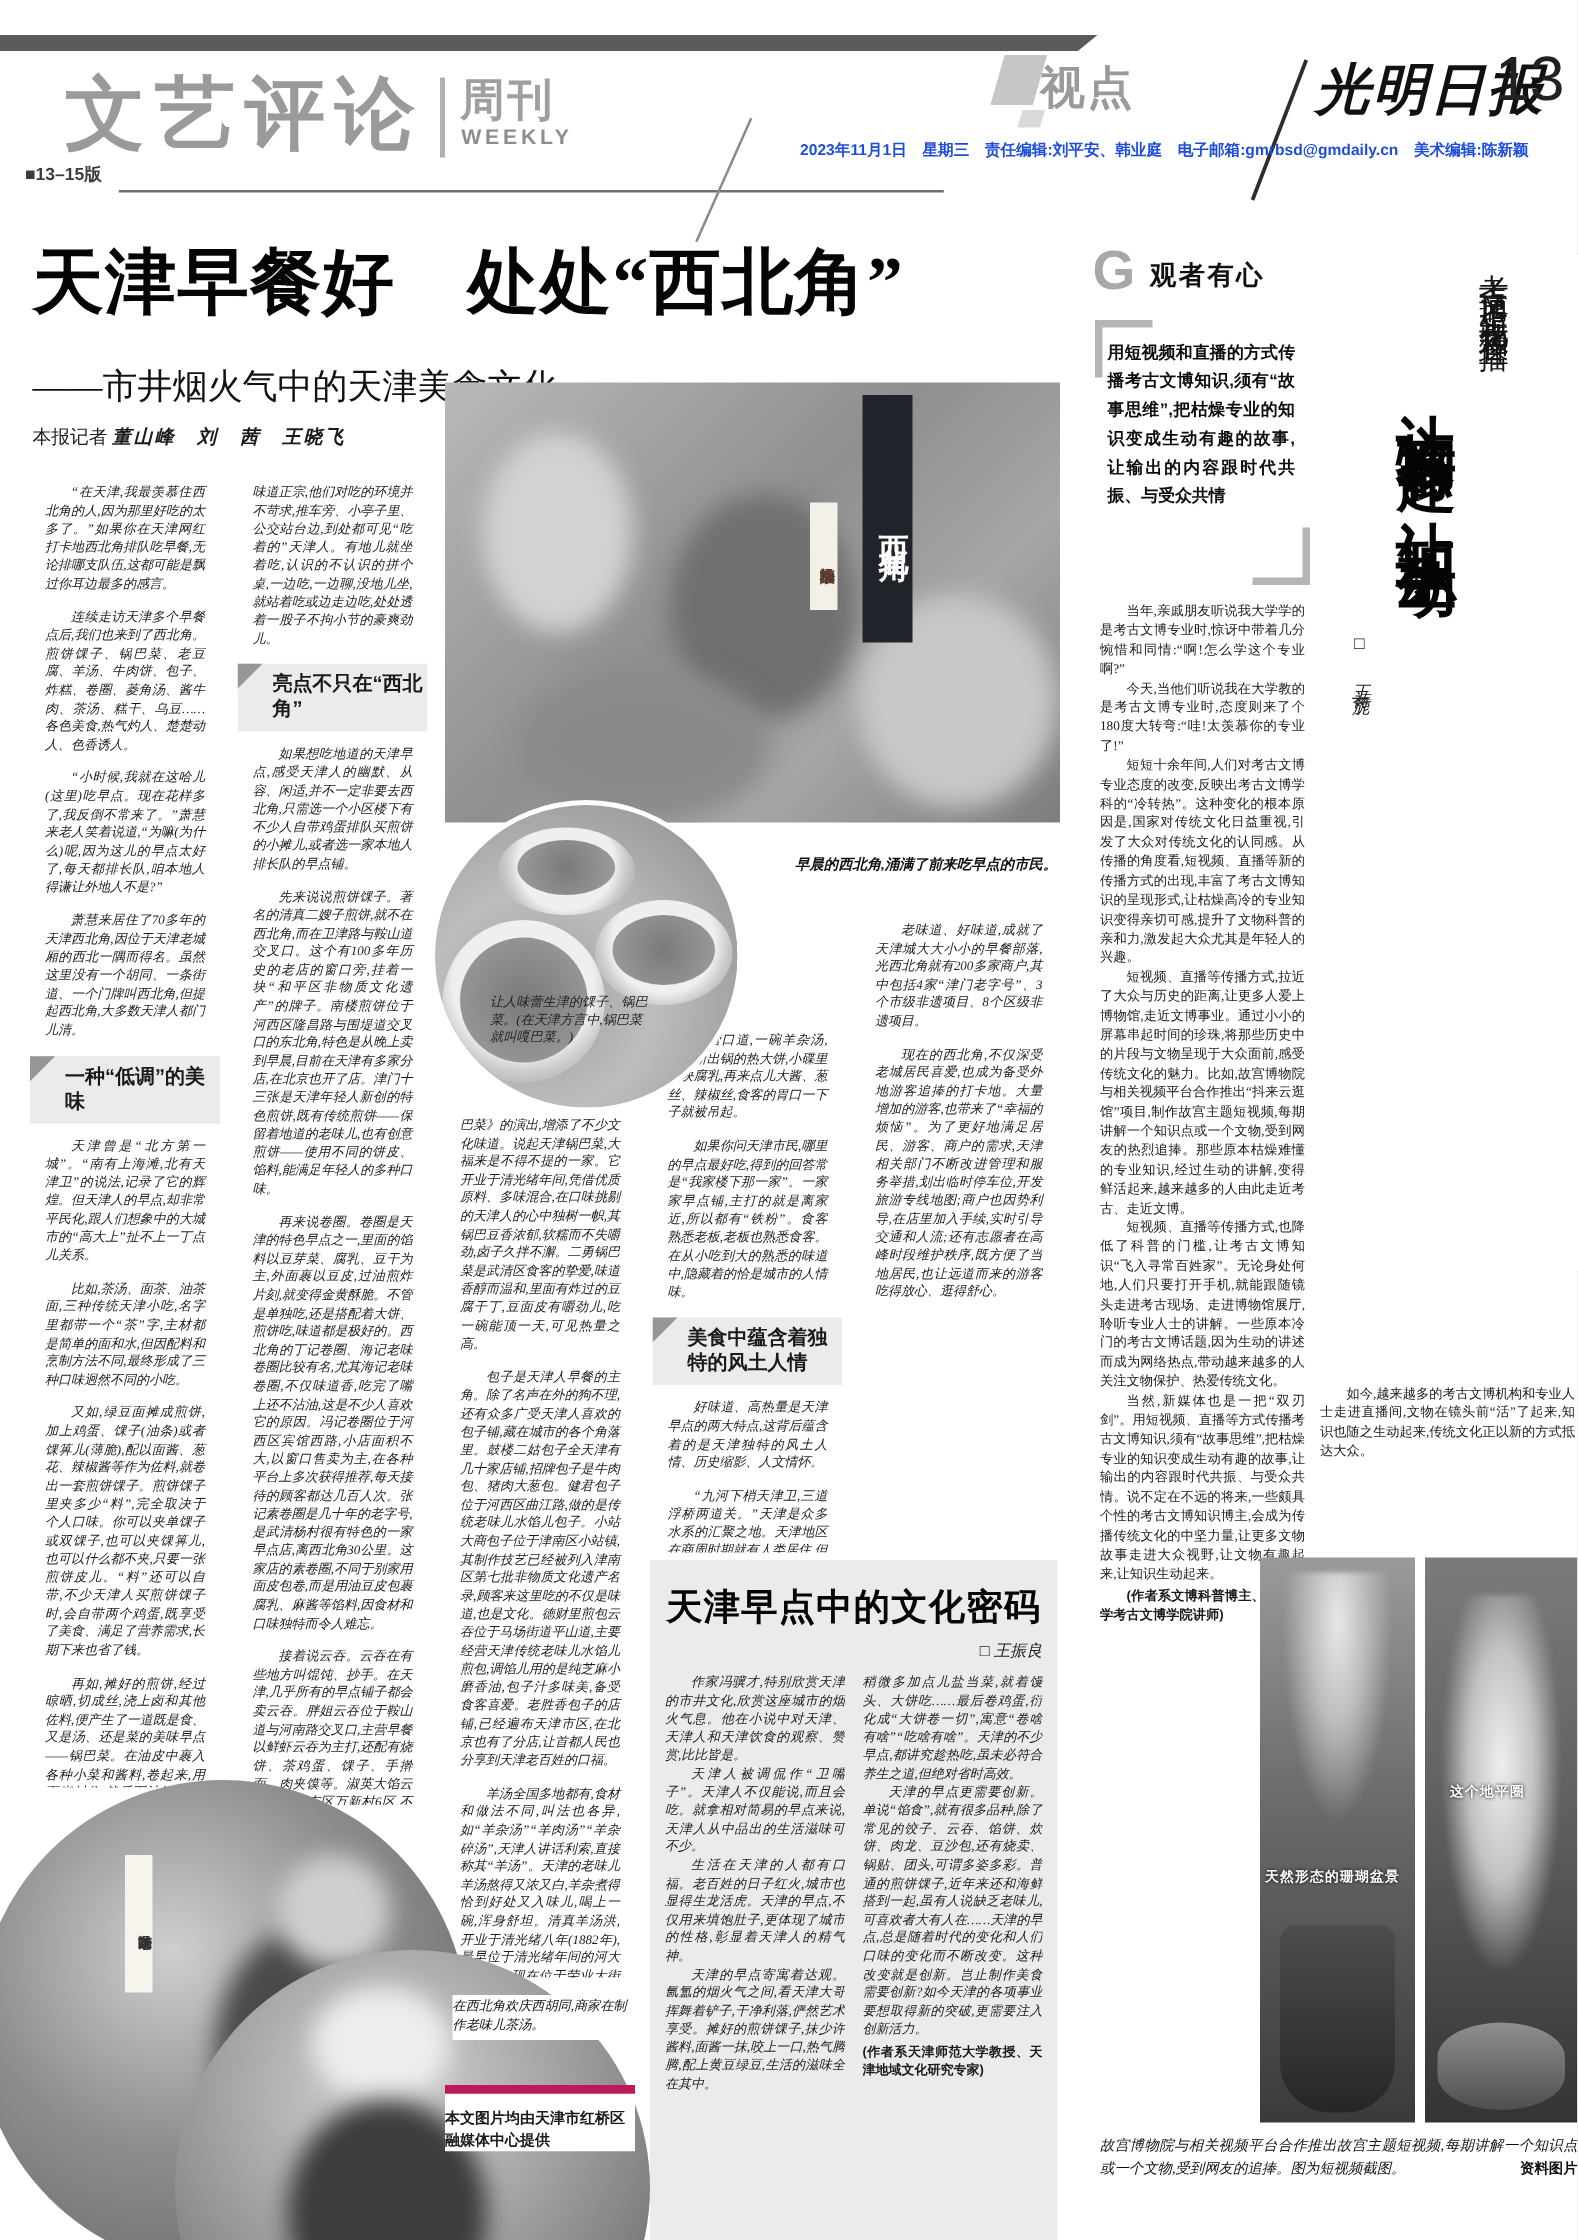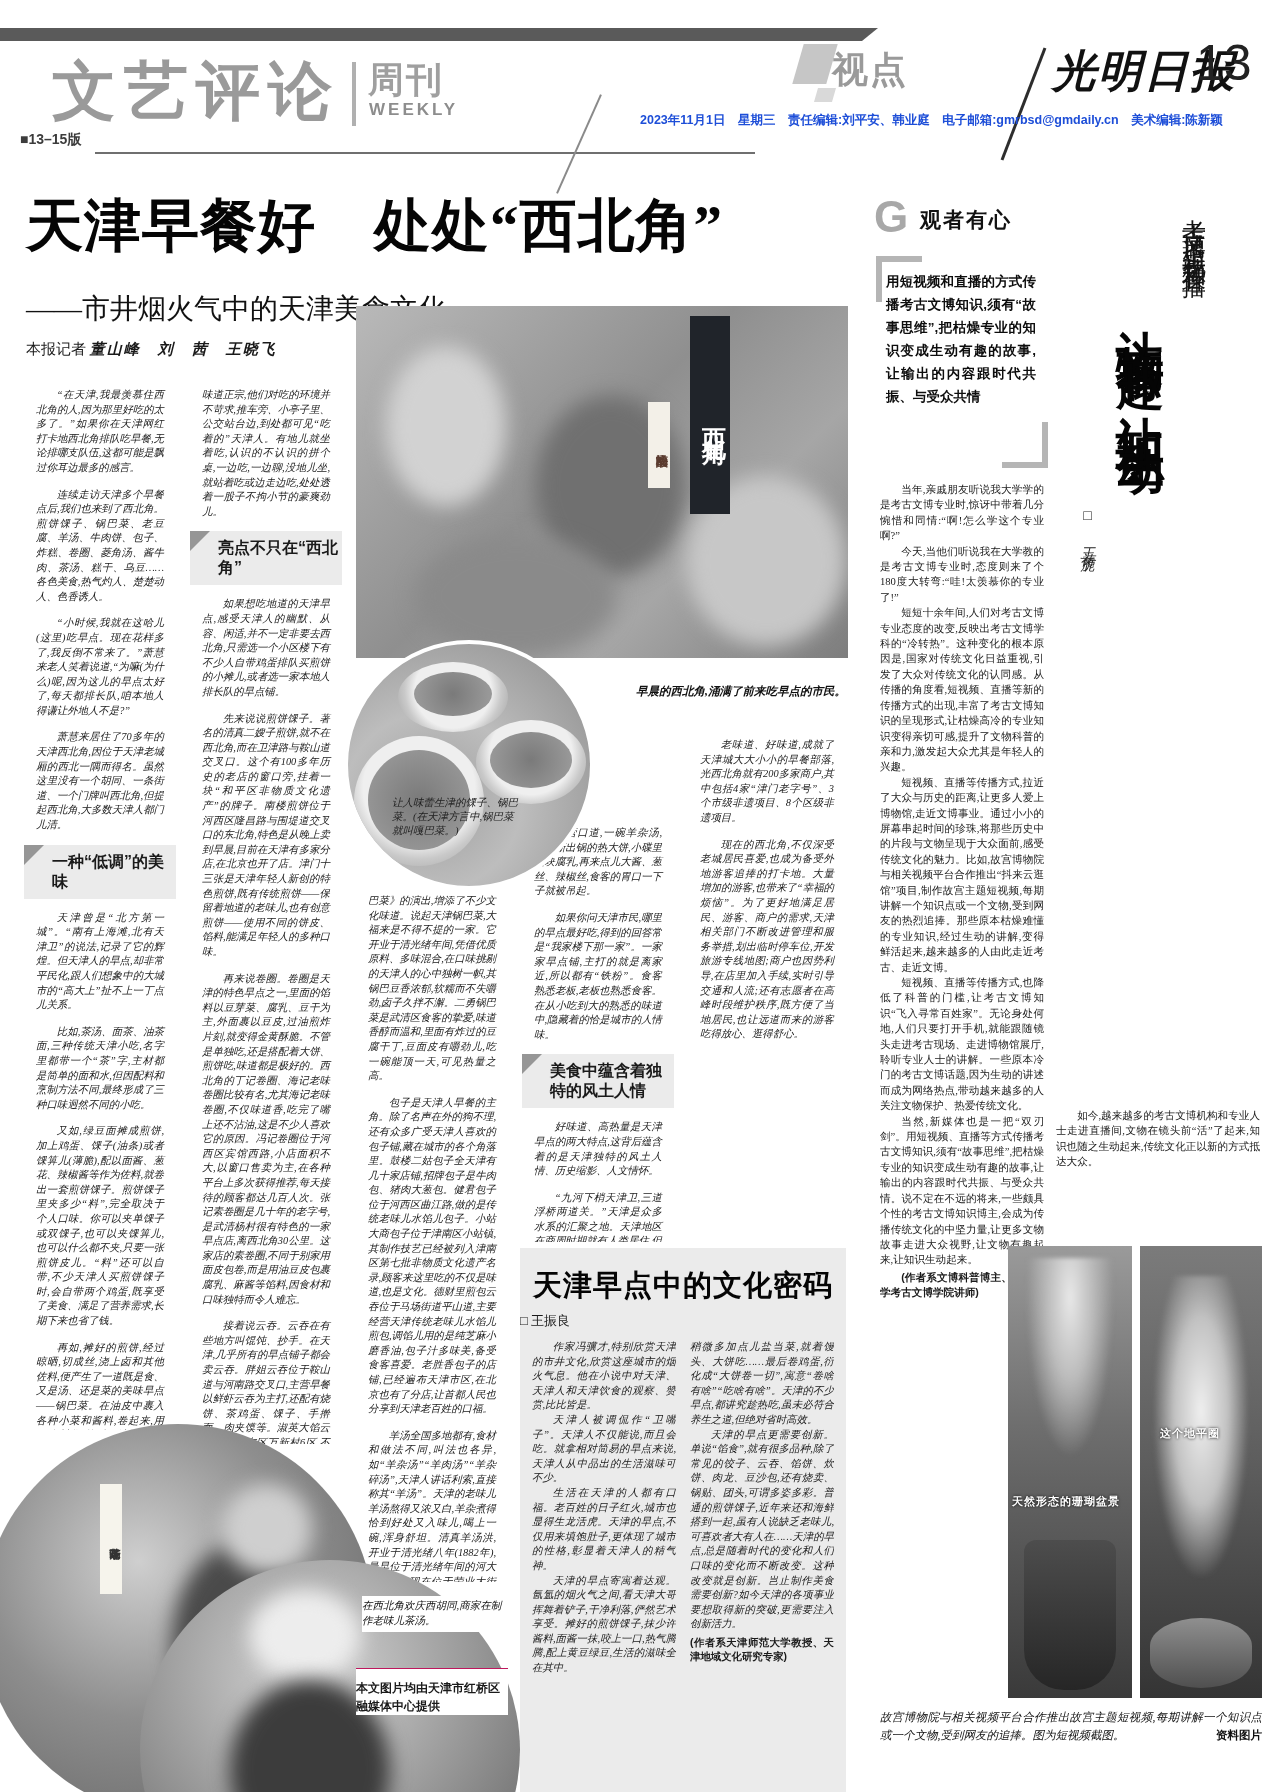--- a/index.html
+++ b/index.html
@@ -70,29 +70,29 @@
   .cap-food{left:392px;top:796px;width:132px;font-size:10.5px;font-style:italic;
             line-height:14px;color:#222;}
   .circle1{left:-18px;top:1424px;width:392px;height:392px;border-radius:50%;overflow:hidden;
            background:radial-gradient(circle at 40% 35%,#cfcfcf 0%,#8e8e8e 45%,#5f5f5f 100%);}
   .circle2{left:140px;top:1560px;width:380px;height:380px;border-radius:50%;overflow:hidden;
            background:radial-gradient(circle at 45% 30%,#d6d6d6 0%,#969696 50%,#555 100%);}
   .tea-sign{position:absolute;left:118px;top:60px;width:22px;height:110px;background:#f6f4ec;
             color:#333;writing-mode:vertical-rl;font-size:11px;font-weight:bold;text-align:center;}
   .cap-tea-wrap{left:362px;top:1596px;width:148px;background:#fff;z-index:5;
                 font-size:10.5px;font-style:italic;line-height:15px;color:#111;padding:2px 0 4px 0;}
-  .credit-wrap{left:356px;top:1668px;width:152px;background:#fff;z-index:5;border-top:1px solid #be185d;
+  .credit-wrap{left:356px;top:1668px;width:152px;background:#fff;z-index:5;border-top:7px solid #be185d;
                padding-top:10px;font-family:"Liberation Sans",sans-serif;font-weight:bold;
                font-size:12px;line-height:18px;}
   
   .box-article{left:520px;top:1248px;width:326px;height:544px;background:#ebebeb;
                border-bottom:10px solid #a5a5a5;padding:0;overflow:hidden;z-index:4;}
   .box-title{margin:18px 10px 4px 10px;text-align:center;font-family:"Liberation Sans",sans-serif;
              font-weight:bold;font-size:29px;letter-spacing:1px;color:#050505;}
-  .box-author{text-align:left;font-size:13px;margin:6px 12px 10px 0;}
+  .box-author{text-align:right;font-size:13px;font-style:italic;margin:6px 12px 10px 0;}
   .box-body{display:flex;gap:14px;padding:0 12px;}
   .box-col{width:150px;font-size:10.4px;line-height:14.6px;text-align:justify;font-style:italic;
            height:408px;overflow:hidden;}
   .box-col p.para{margin:0;text-indent:2em;}
   .box-col p.para.cont{text-indent:0;}
   .box-col p.credit-p{font-style:normal;font-weight:bold;font-family:"Liberation Sans",sans-serif;margin-top:4px;}
   
   .gmark{left:874px;top:192px;font-family:"Liberation Sans",sans-serif;font-weight:bold;
          font-size:44px;color:#a8a8a8;}
   .eyebrow{left:920px;top:206px;font-family:"Liberation Sans",sans-serif;font-weight:bold;

